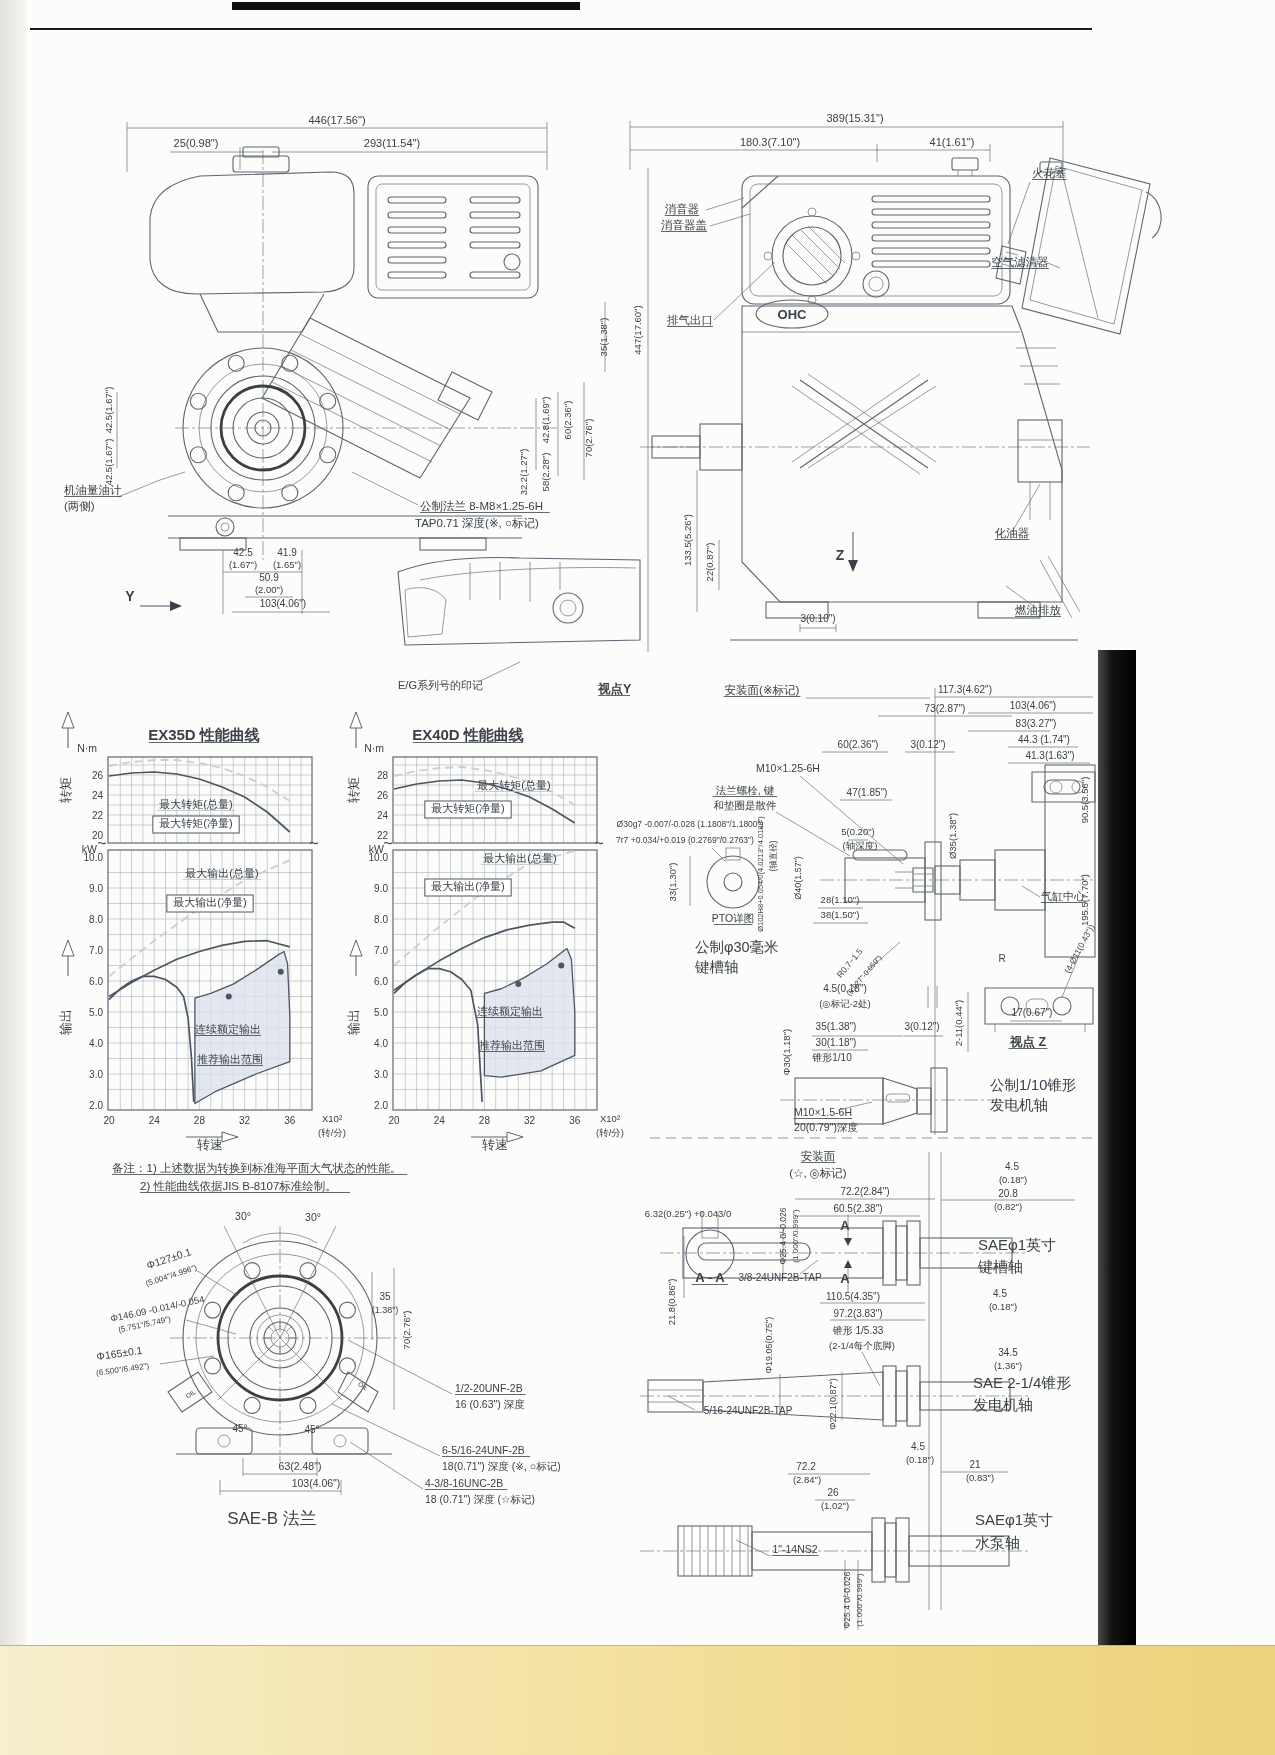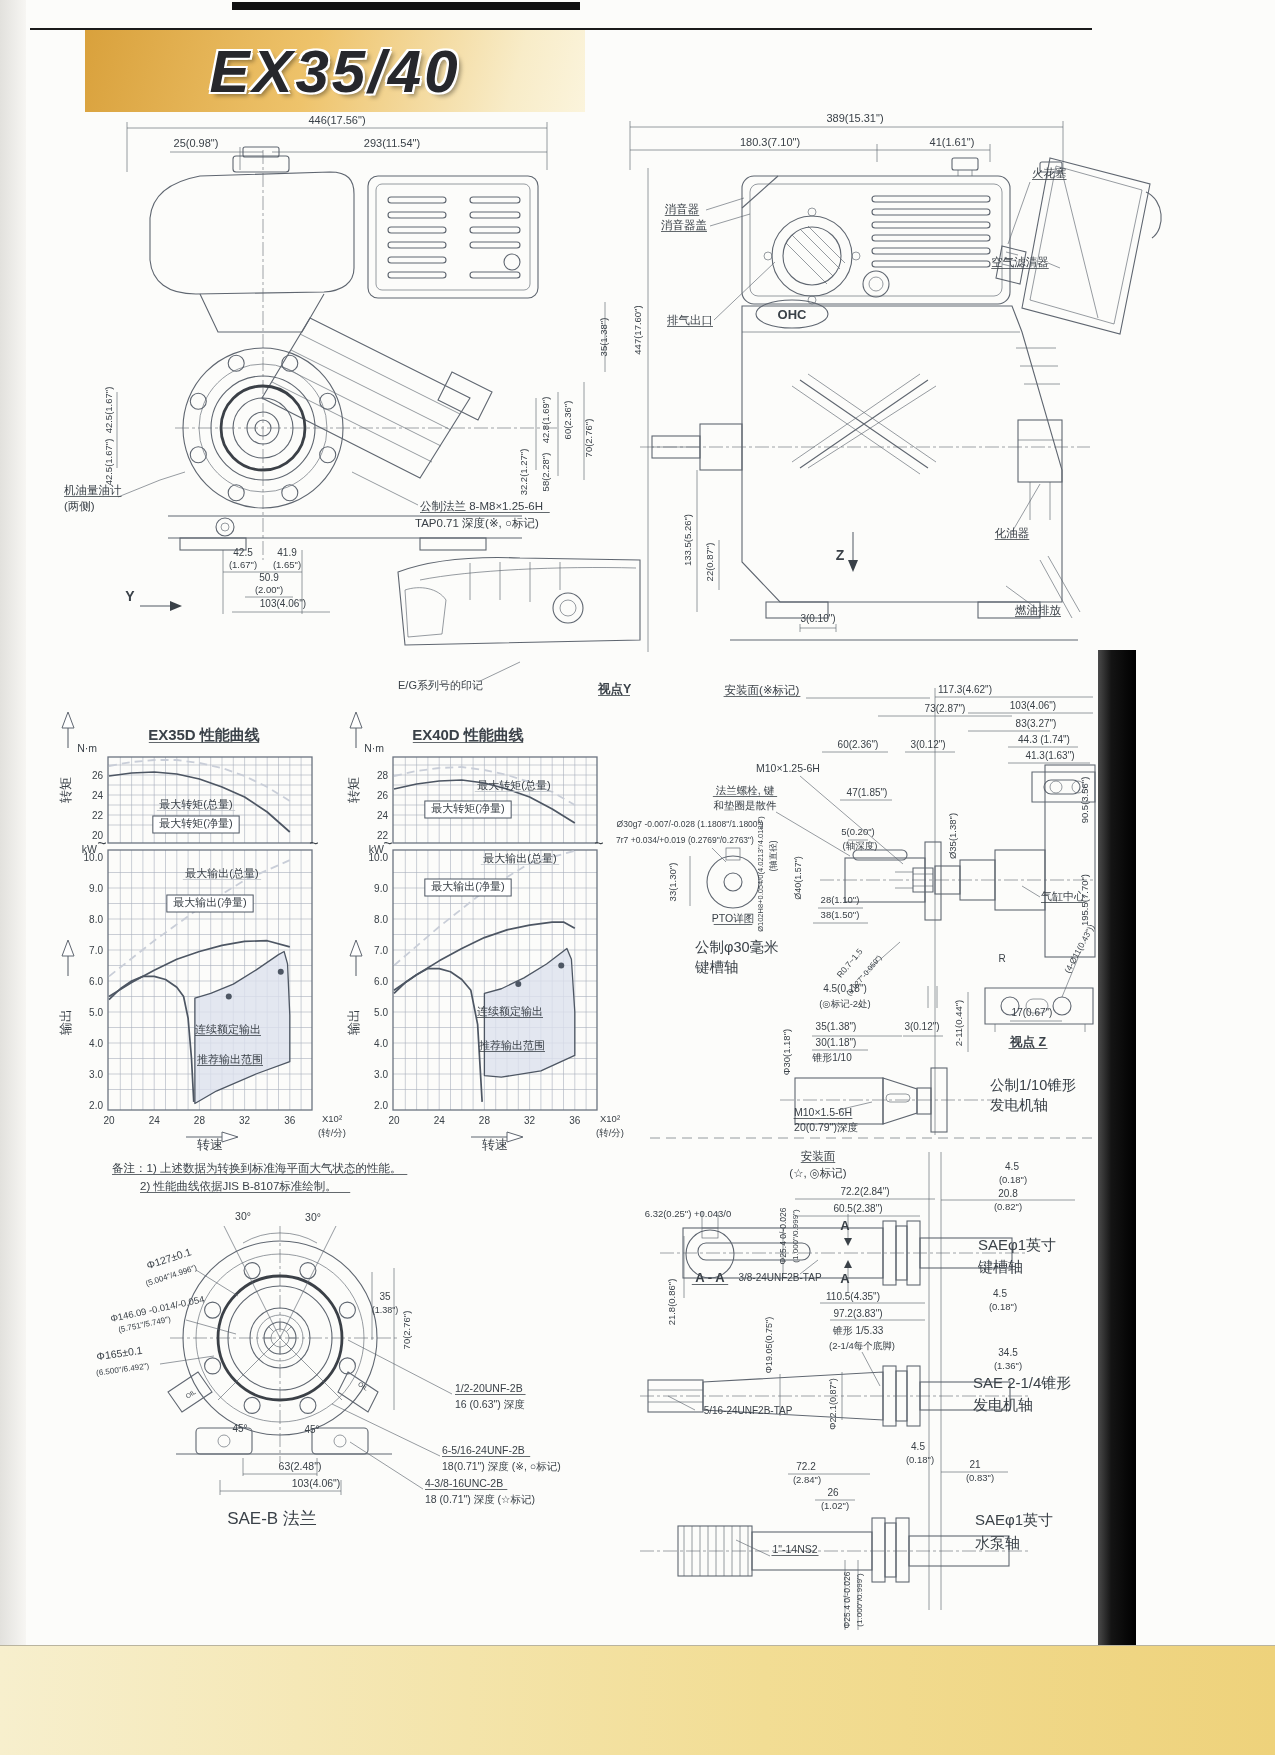--- a/index.html
+++ b/index.html
@@ -36,23 +36,20 @@
   .art .arrow{fill:#3a4148;stroke:none;}
   .art .openarrow{fill:#ffffff;stroke:#5f6670;stroke-width:1;}
 </style>
 </head>
 <body>
 
 <div class="page">
   <div class="leftedge"></div>
   <div class="topbar"></div>
   <div class="topline"></div>
-  <div class="banner">
-    <span>EX35/40</span>
-  </div>
 
   <svg class="sheet" id="sheet" width="1275" height="1755" viewBox="0 0 1275 1755">
 
     <g class="art">
       <path class="cl" d="M263,150 V560 M175,428 H560"></path>
       <path class="dimline" d="M127,128 H547 M127,122 V172 M547,122 V170 M170,152 H263 M240,147 V170 M272,152 H547"></path>
       <path d="M150,218 C152,196 168,182 200,176 L330,172 C348,172 354,180 354,194 L354,268 C354,283 342,291 324,292 L196,294 C168,294 152,282 150,260 Z"></path>
       <rect x="233" y="156" width="56" height="16" rx="3"></rect>
       <rect x="243" y="147" width="36" height="10" rx="2"></rect>
       <path d="M200,294 L218,332 L302,332 L324,294"></path>

